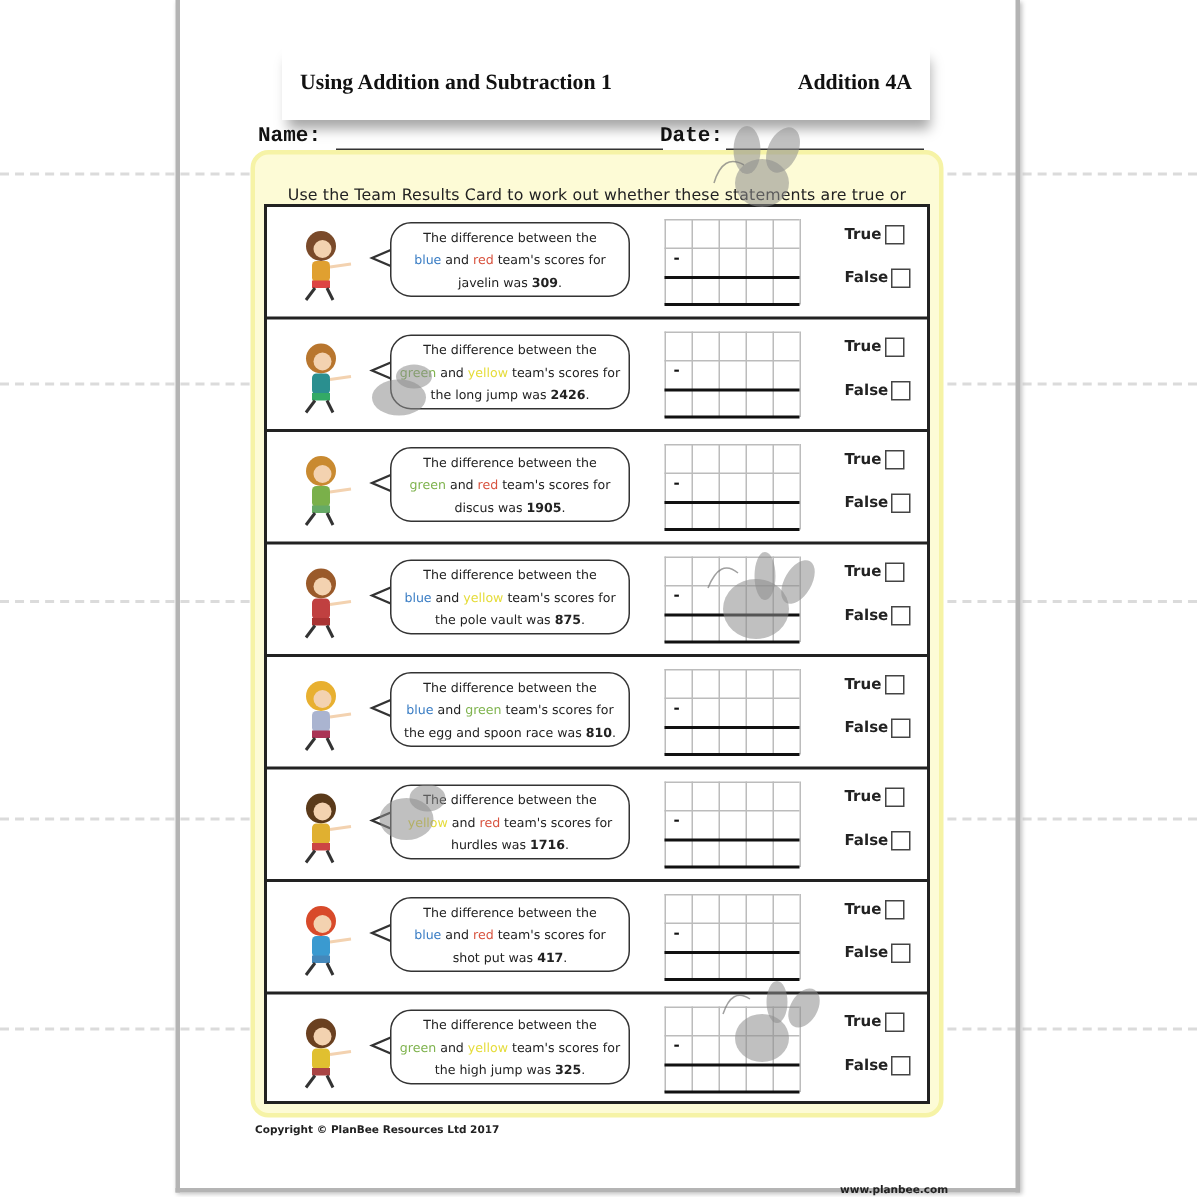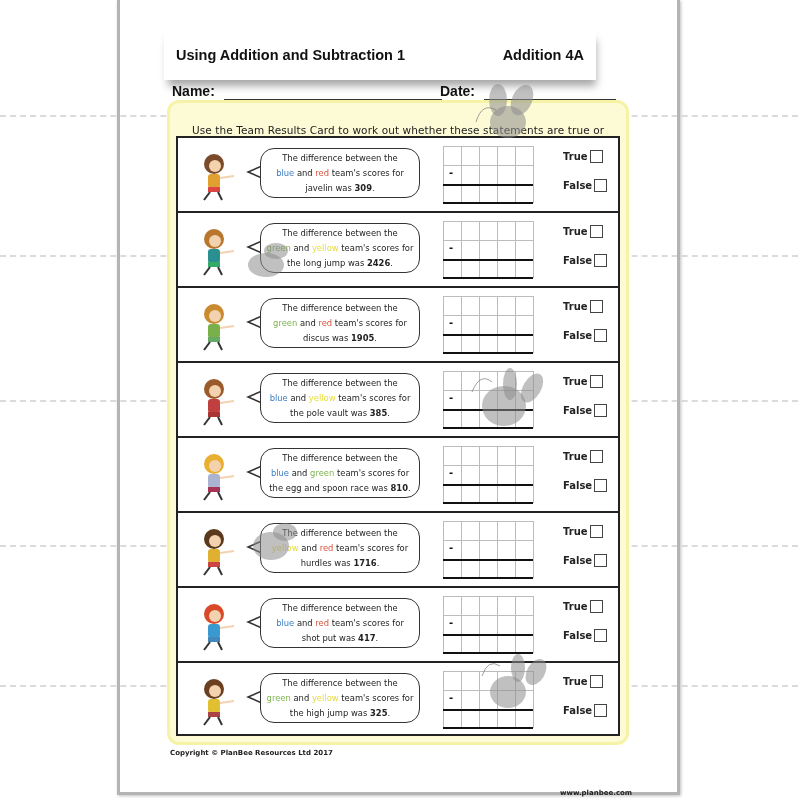--- a/index.html
+++ b/index.html
@@ -10,32 +10,32 @@
       background:#ffffff;
       border-left:3px solid #b4b4b4; border-right:3px solid #b4b4b4; border-bottom:3px solid #b4b4b4;
       box-sizing:border-box;
       box-shadow: 1px 1px 3px rgba(0,0,0,0.25);
     }
 
     
     .wm { position:absolute; border-top:2px dashed rgba(190,190,190,0.55); height:0; pointer-events:none; }
 
     .title-box {
-      position:absolute; left:164px; top:30px; width:432px; height:50px;
+      position:absolute; left:188px; top:30px; width:432px; height:50px;
       background:#fff;
       box-shadow: 2px 8px 8px -2px rgba(0,0,0,0.35);
       display:flex; align-items:center; justify-content:space-between;
       padding:0 12px; box-sizing:border-box;
-      font-family:Liberation Sans, sans-serif;
+      font-family:Liberation Serif, serif;
       font-weight:bold; font-size:14.5px; color:#111;
     }
 
     .name-row {
       position:absolute; left:172px; top:83px; width:442px; height:20px;
-      font-family:Liberation Sans, sans-serif; font-weight:bold; font-size:14px; color:#111;
+      font-family:Liberation Mono, monospace; font-weight:bold; font-size:14px; color:#111;
     }
     .name-label { position:absolute; left:0; top:0; }
     .name-line { position:absolute; left:52px; top:16px; width:218px; border-top:1.5px solid #333; }
     .date-label { position:absolute; left:268px; top:0; }
     .date-line { position:absolute; left:312px; top:16px; width:132px; border-top:1.5px solid #333; }
 
     .panel {
       position:absolute; left:167px; top:100px; width:462px; height:645px;
       background:#fdfbd6;
       border:3px solid #f6f3a6;
@@ -283,21 +283,21 @@
     <div class="bubble">
       <div>The difference between the</div>
       <div>
         <span class="c-blue">blue</span>
         <span>and</span>
         <span class="c-yellow">yellow</span>
         <span>team's scores for</span>
       </div>
       <div>
         <span>the pole vault was</span>
-        <span class="num">385</span><span>.</span>
+        <span class="num">875</span><span>.</span>
       </div>
     </div>
     <div class="grid">
       <div class="grid-cell-line-v" style="left:0px"></div>
         <div class="grid-cell-line-v" style="left:18px"></div>
         <div class="grid-cell-line-v" style="left:36px"></div>
         <div class="grid-cell-line-v" style="left:54px"></div>
         <div class="grid-cell-line-v" style="left:72px"></div>
         <div class="grid-cell-line-v" style="left:90px"></div>
         <div class="grid-cell-line-h" style="top:0px"></div>

